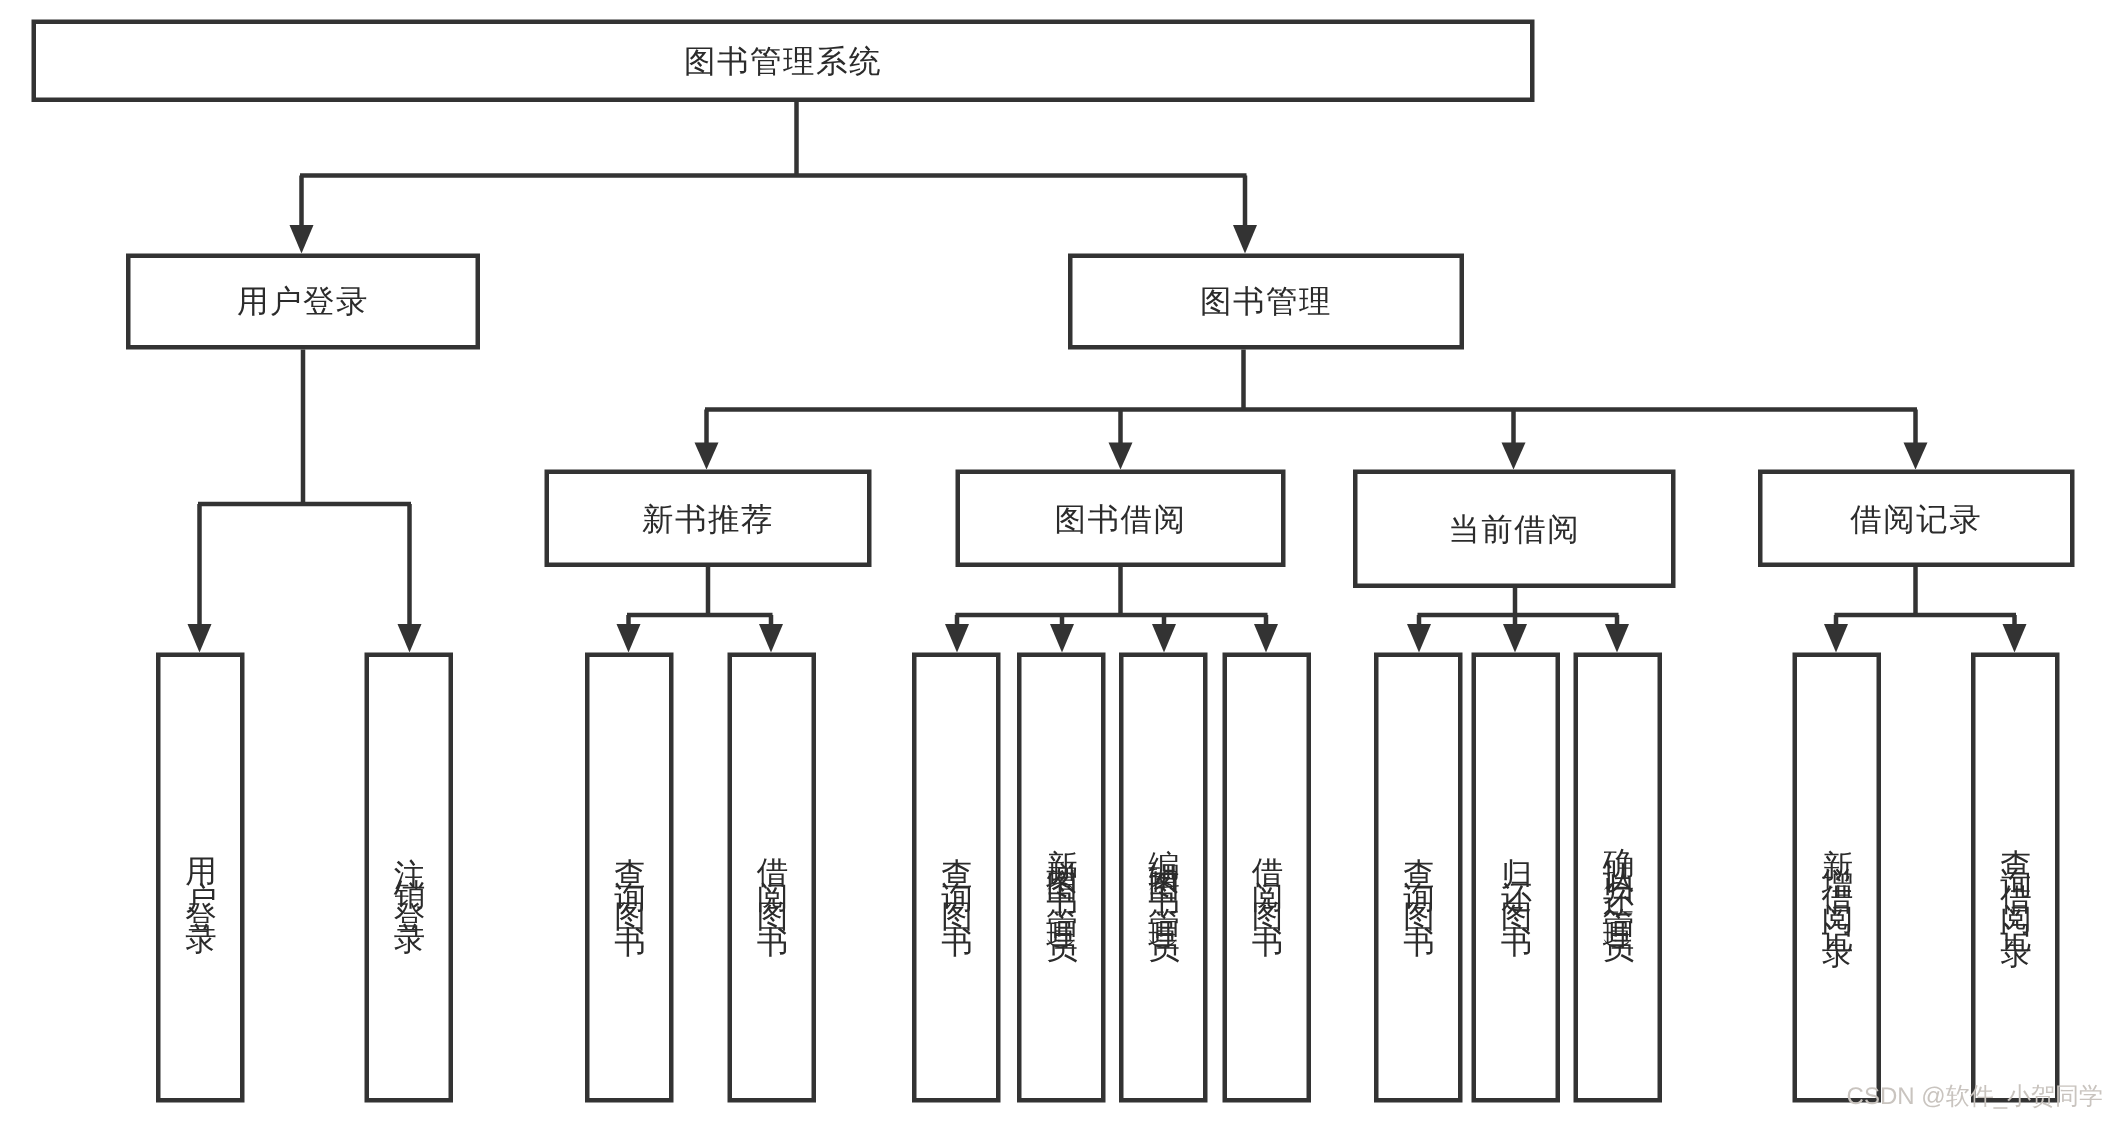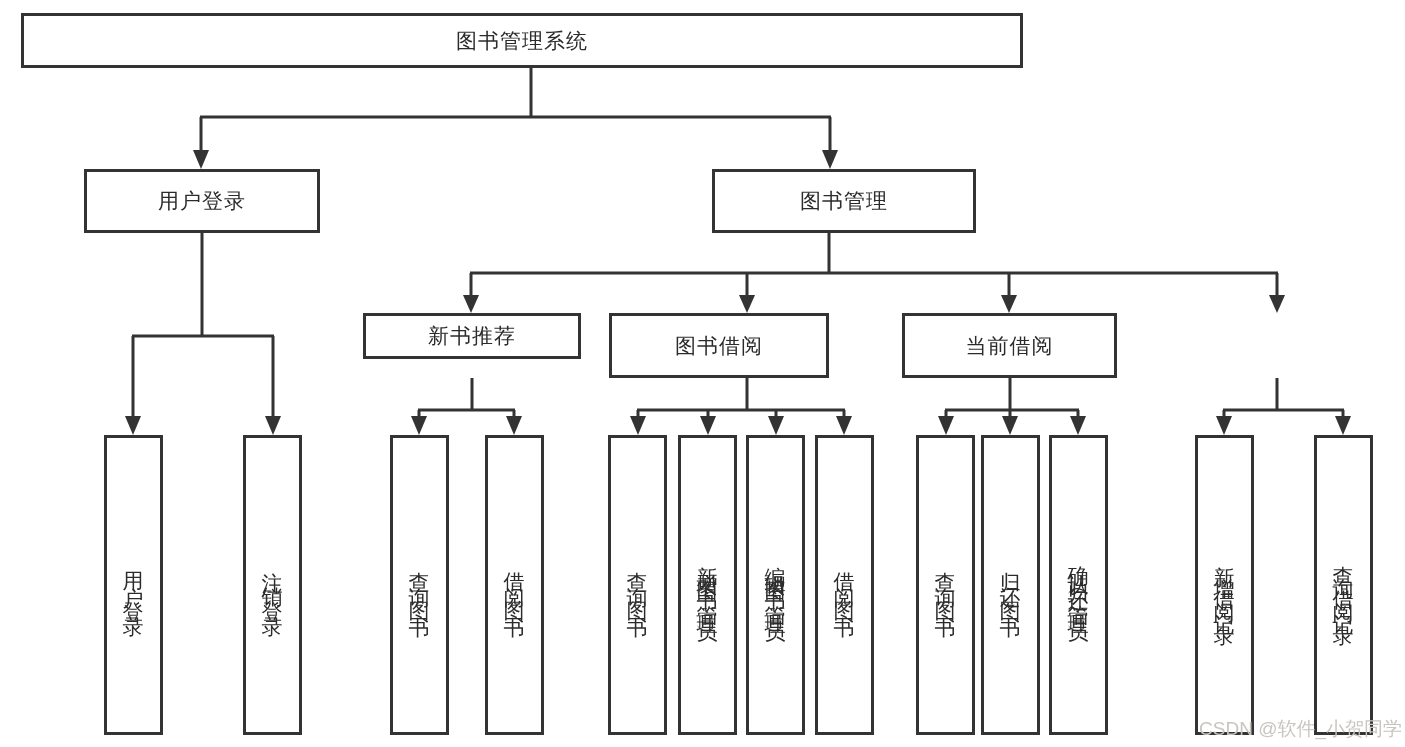--- a/index.html
+++ b/index.html
@@ -29,21 +29,21 @@
   .box-v{
     writing-mode:vertical-rl;text-orientation:mixed;
     text-align:center;font-size:21px;line-height:53px;
     width:59px;height:300px;top:435px;
   }
   .vt4{letter-spacing:15px;}
   .vt6{letter-spacing:12px;}
   .vt9{letter-spacing:8px;}
   .watermark{
     position:absolute;right:3px;bottom:5px;
-    font-size:19px;color:var(--watermark);white-space:nowrap;
+    font-size:16px;color:var(--watermark);white-space:nowrap;
   }
 </style>
 </head>
 <body>
 
 <div class="canvas">
 
   <svg class="wires" viewBox="0 0 1405 747">
 
     <line x1="531" y1="68" x2="531" y2="118"></line>
@@ -104,23 +104,24 @@
     <line x1="1343" y1="410" x2="1343" y2="418"></line>
     <polygon points="1216,416 1232,416 1224,435"></polygon>
     <polygon points="1335,416 1351,416 1343,435"></polygon>
   </svg>
 
   <div class="box box-h" style="left:21px;top:13px;width:1002px;height:55px">图书管理系统</div>
 
   <div class="box box-h" style="left:84px;top:169px;width:236px;height:64px">用户登录</div>
   <div class="box box-h" style="left:712px;top:169px;width:264px;height:64px">图书管理</div>
 
-  <div class="box box-h" style="left:363px;top:313px;width:218px;height:46px">新书推荐</div>
-  <div class="box box-h" style="left:609px;top:313px;width:220px;height:65px">图书借阅</div>
-  <div class="box box-h" style="left:902px;top:313px;width:215px;height:65px">当前借阅</div>
+  <div class="box box-h" style="left:363px;top:313px;width:218px;height:65px">新书推荐</div>
+  <div class="box box-h" style="left:637px;top:313px;width:220px;height:65px">图书借阅</div>
+  <div class="box box-h" style="left:902px;top:313px;width:215px;height:79px">当前借阅</div>
+  <div class="box box-h" style="left:1172px;top:313px;width:211px;height:65px">借阅记录</div>
 
   <div class="box box-v vt4" style="left:104px">用户登录</div>
   <div class="box box-v vt4" style="left:243px">注销登录</div>
 
   <div class="box box-v vt4" style="left:390px">查询图书</div>
   <div class="box box-v vt4" style="left:485px">借阅图书</div>
 
   <div class="box box-v vt4" style="left:608px">查询图书</div>
   <div class="box box-v vt9" style="left:678px">新增图书（管理员）</div>
   <div class="box box-v vt9" style="left:746px">编辑图书（管理员）</div>

